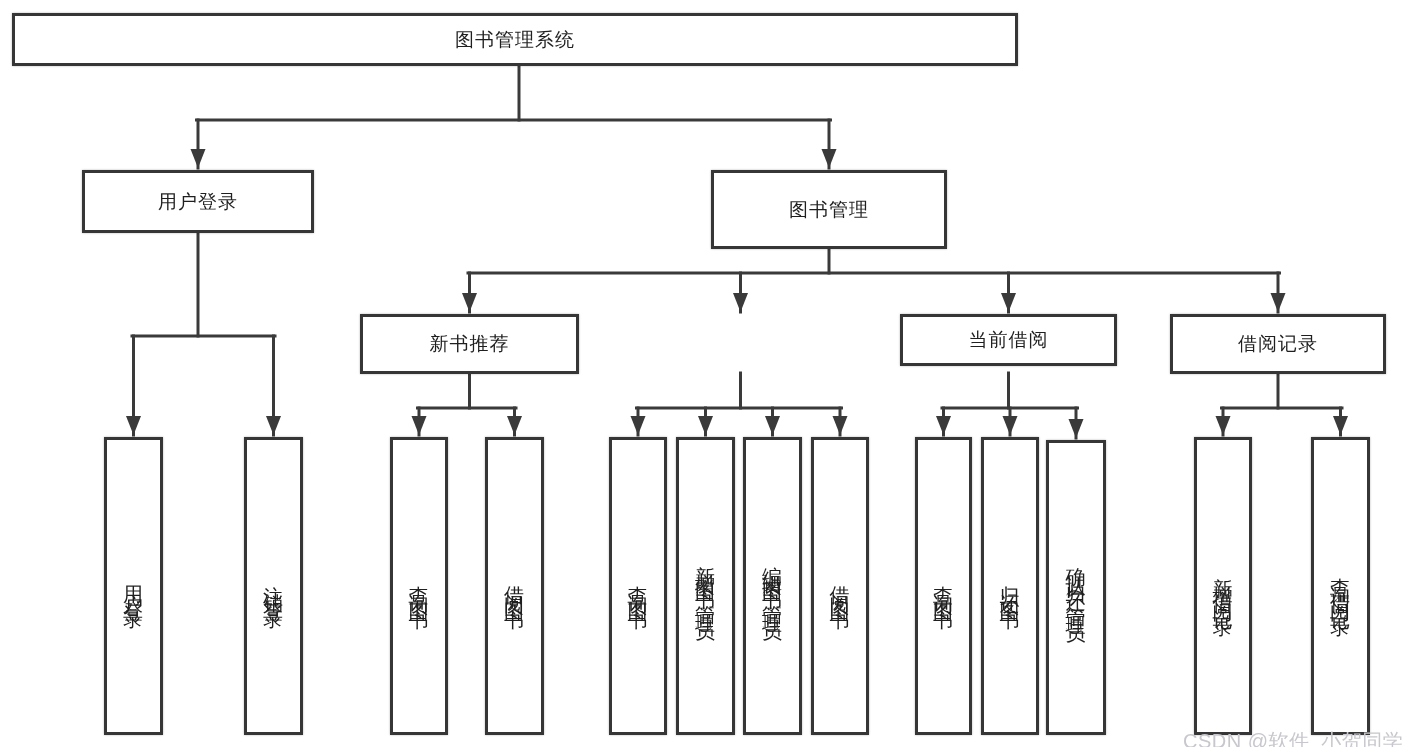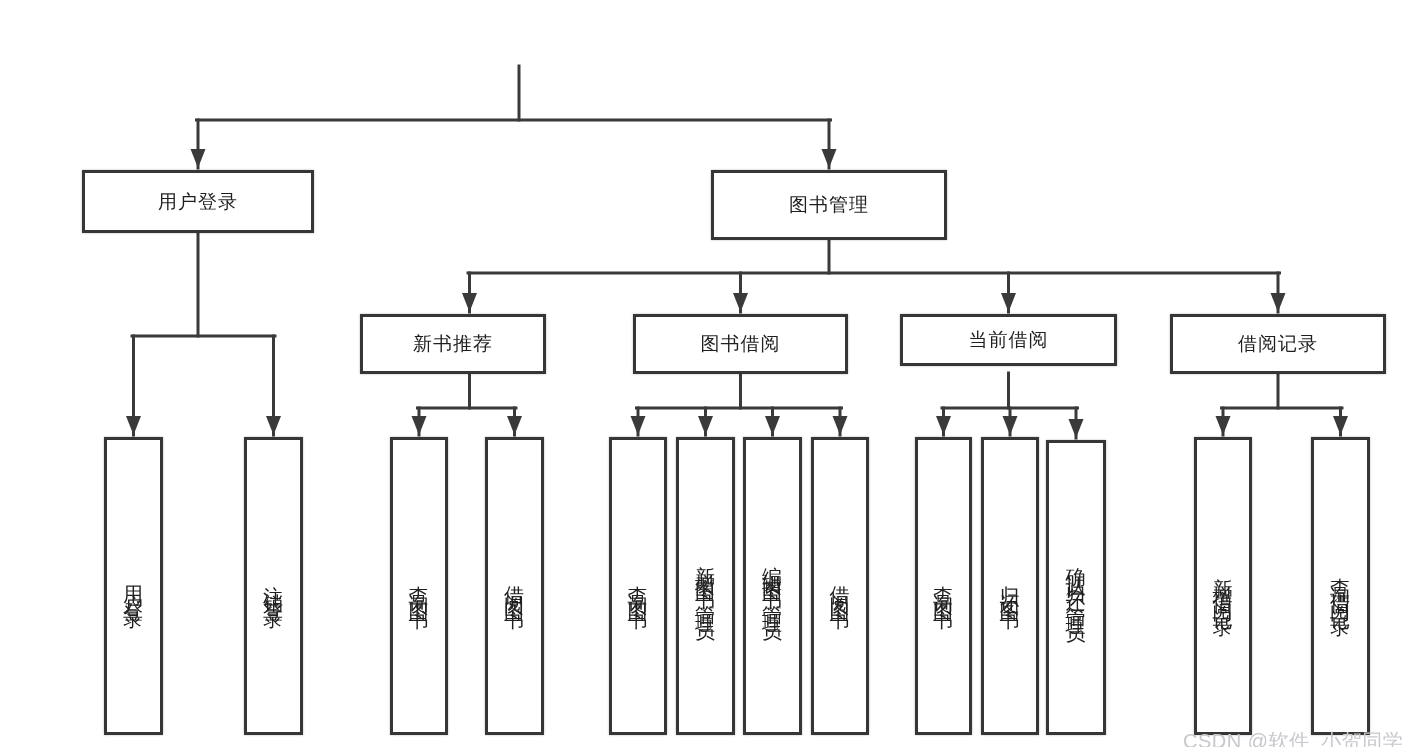--- a/index.html
+++ b/index.html
@@ -103,26 +103,26 @@
     <line x1="705.5" y1="408" x2="705.5" y2="435" marker-end="url(#arw)"></line>
     <line x1="772.5" y1="408" x2="772.5" y2="435" marker-end="url(#arw)"></line>
     <line x1="840" y1="408" x2="840" y2="435" marker-end="url(#arw)"></line>
     <line x1="943.5" y1="408" x2="943.5" y2="435" marker-end="url(#arw)"></line>
     <line x1="1010" y1="408" x2="1010" y2="435" marker-end="url(#arw)"></line>
     <line x1="1076" y1="408" x2="1076" y2="438" marker-end="url(#arw)"></line>
     <line x1="1223" y1="408" x2="1223" y2="435" marker-end="url(#arw)"></line>
     <line x1="1340.5" y1="408" x2="1340.5" y2="435" marker-end="url(#arw)"></line>
   </svg>
 
+  <div class="node h" style="left:12px;top:13px;width:1006px;height:53px">图书管理系统</div>
 
   <div class="node h" style="left:82px;top:170px;width:232px;height:63px">用户登录</div>
-  <div class="node h" style="left:711px;top:170px;width:236px;height:70px">图书管理</div>
+  <div class="node h" style="left:711px;top:170px;width:236px;height:79px">图书管理</div>
 
-  <div class="node h" style="left:360px;top:314px;width:186px;height:60px">新书推荐</div>
-  <div class="node h" style="left:633px;top:314px;width:215px;height:60px">图书借阅</div>
+  <div class="node h" style="left:360px;top:314px;width:219px;height:60px">新书推荐</div>
   <div class="node h" style="left:900px;top:314px;width:217px;height:52px">当前借阅</div>
   <div class="node h" style="left:1170px;top:314px;width:216px;height:60px">借阅记录</div>
 
   <div class="node v" style="left:104px;top:437px;width:59px;height:298px">
     <span class="vtext">用户登录</span>
   </div>
   <div class="node v" style="left:244px;top:437px;width:59px;height:298px">
     <span class="vtext">注销登录</span>
   </div>
 

